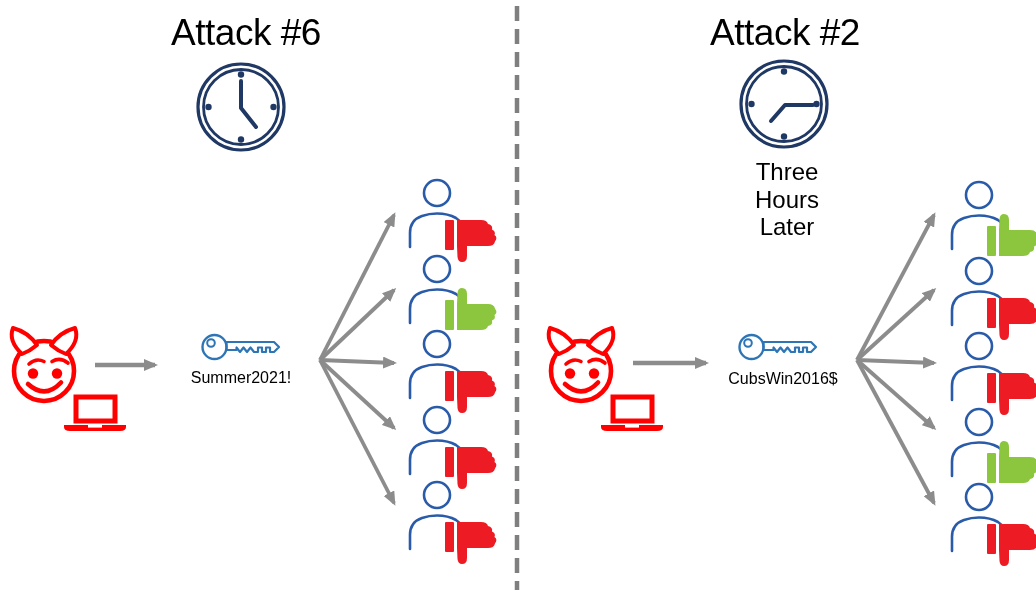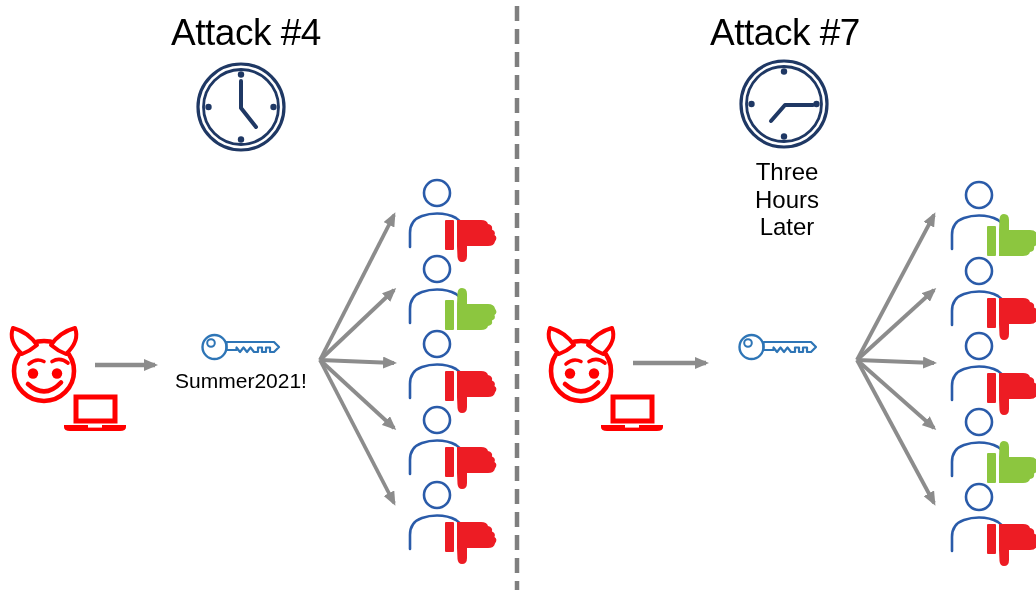--- a/index.html
+++ b/index.html
@@ -16,41 +16,41 @@
   .abs{position:absolute;}
   .title{
     font-size:37px; color:var(--c-text); text-align:center; width:210px;
     letter-spacing:-0.5px; white-space:nowrap;
   }
   .subtitle{
     font-size:24px; color:var(--c-text); text-align:center; width:124px;
     line-height:1.15;
   }
   .password{
-    font-size:21px; color:var(--c-text); text-align:center; width:170px;
+    font-size:16px; color:var(--c-text); text-align:center; width:170px;
     white-space:nowrap;
   }
   .users{position:absolute; width:100px; height:465px;}
   .user{position:absolute; left:0; width:100px; height:88px; overflow:visible;}
   
   .sR{stroke:var(--c-red);} .fR{fill:var(--c-red);}
   .sN{stroke:var(--c-navy);} .fN{fill:var(--c-navy);}
   .sK{stroke:var(--c-key);}
   .sG{stroke:var(--c-arrow);} .fG{fill:var(--c-arrow);}
   .sD{stroke:var(--c-divider);}
   .fW{fill:#ffffff;} .nf{fill:none;}
 </style>
 </head>
 <body>
 
 <div class="canvas">
 
   <div class="panel">
 
-    <div class="abs title" style="left:141px; top:12px;">Attack #4</div>
+    <div class="abs title" style="left:141px; top:12px;">Attack #6</div>
 
     <svg class="abs" style="left:195px; top:61px;" width="92" height="92" viewBox="0 0 92 92">
       <circle class="sN nf" cx="46" cy="46" r="43" stroke-width="3.2"></circle>
       <circle class="sN nf" cx="46" cy="46" r="37.5" stroke-width="2.8"></circle>
       <circle class="fN" cx="46" cy="13.5" r="3.2"></circle>
       <circle class="fN" cx="78.5" cy="46" r="3.2"></circle>
       <circle class="fN" cx="46" cy="78.5" r="3.2"></circle>
       <circle class="fN" cx="13.5" cy="46" r="3.2"></circle>
       <polyline class="sN nf" points="46,20 46,47 61,66" stroke-width="4" stroke-linecap="round" stroke-linejoin="round"></polyline>
     </svg>
@@ -150,21 +150,21 @@
           <g fill="#ED1C24" transform="translate(42,86) scale(1,-1)">
             <rect x="0" y="12" width="9" height="30" rx="1"></rect>
             <path d="M12,42 H36 Q42,42 43,38 Q48,37 47,32.5 Q51,31 49.5,27 Q53,25 50,20.5 Q49,16 43,16 H22 V6 Q22,0 17,0 Q13,0 12.5,5 L12,16 Z"></path>
           </g>
         </svg>
       </div>
   </div>
 
   <div class="panel">
 
-    <div class="abs title" style="left:680px; top:12px;">Attack #7</div>
+    <div class="abs title" style="left:680px; top:12px;">Attack #2</div>
 
     <svg class="abs" style="left:738px; top:58px;" width="92" height="92" viewBox="0 0 92 92">
       <circle class="sN nf" cx="46" cy="46" r="43" stroke-width="3.2"></circle>
       <circle class="sN nf" cx="46" cy="46" r="37.5" stroke-width="2.8"></circle>
       <circle class="fN" cx="46" cy="13.5" r="3.2"></circle>
       <circle class="fN" cx="78.5" cy="46" r="3.2"></circle>
       <circle class="fN" cx="46" cy="78.5" r="3.2"></circle>
       <circle class="fN" cx="13.5" cy="46" r="3.2"></circle>
       <polyline class="sN nf" points="33,63 47,47 75,47" stroke-width="4" stroke-linecap="round" stroke-linejoin="round"></polyline>
     </svg>
@@ -195,20 +195,21 @@
       </defs>
       <line class="sG" x1="2" y1="10" x2="75" y2="10" stroke-width="4.4" marker-end="url(#ah3)"></line>
     </svg>
 
     <svg class="abs" style="left:737px; top:332px;" width="82" height="30" viewBox="0 0 82 30">
       <circle class="sK nf" cx="14.5" cy="15" r="12" stroke-width="2.4"></circle>
       <circle class="sK nf" cx="11" cy="11" r="3.8" stroke-width="2"></circle>
       <path class="sK nf" stroke-width="2.2" stroke-linejoin="round" d="M26.5,10 H74 L79,15 L74,20 H70 V15.5 H66 V20 H62 V15.5 H58 V20 H54 L50.5,15.5 L47,20 L43.5,15.5 L40,20 L36.5,15.5 V18 H26.5 Z"></path>
     </svg>
 
+    <div class="abs password" style="left:698px; top:370px;">CubsWin2016$</div>
 
     <svg class="abs" style="left:848px; top:205px;" width="98" height="312" viewBox="0 0 98 312">
       <defs>
         <marker id="ah4" markerUnits="userSpaceOnUse" markerWidth="14" markerHeight="12" refX="11" refY="6" orient="auto">
             <path class="fG" d="M0,0 L14,6 L0,12 Z"></path>
           </marker>
       </defs>
       <line class="sG" x1="9" y1="155" x2="86" y2="10" stroke-width="3.8" marker-end="url(#ah4)"></line>
       <line class="sG" x1="9" y1="155" x2="86" y2="85" stroke-width="3.8" marker-end="url(#ah4)"></line>
       <line class="sG" x1="9" y1="155" x2="86" y2="158" stroke-width="3.8" marker-end="url(#ah4)"></line>

